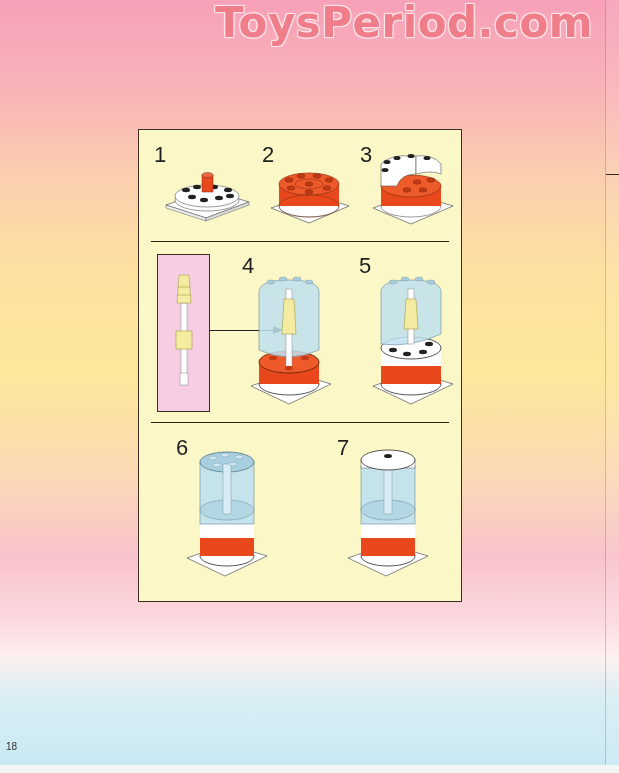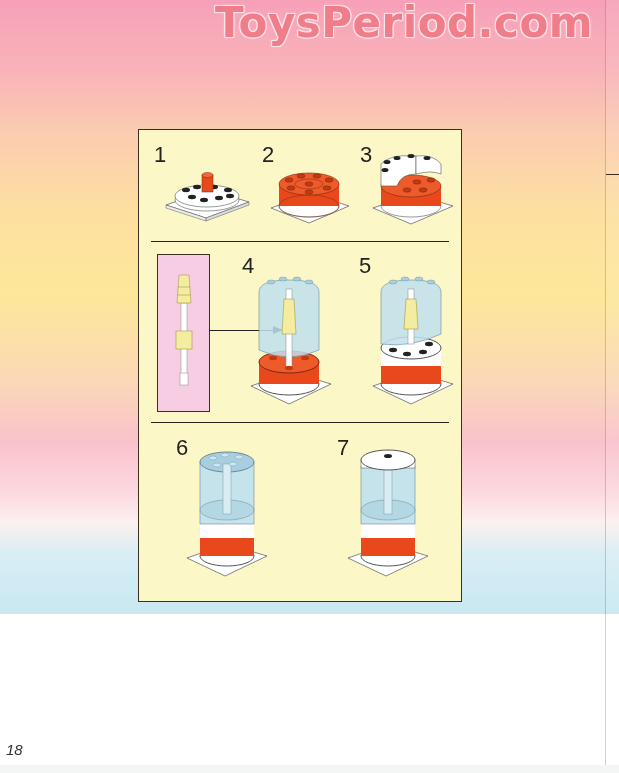--- a/index.html
+++ b/index.html
@@ -1,17 +1,17 @@
 <!DOCTYPE html>
 <html><head>
 <meta charset="utf-8">
 <style>
   html,body{margin:0;padding:0;}
   body{width:619px;height:773px;overflow:hidden;position:relative;font-family:"Liberation Sans",sans-serif;}
-  .page{position:absolute;left:0;top:0;width:619px;height:614px;
+  .page{position:absolute;left:0;top:0;width:619px;height:773px;
     background:
       linear-gradient(180deg,
         #f7a0b8 0%,
         #f9b4b8 12%,
         #fbcdb0 22%,
         #fde0a0 35%,
         #fde79a 48%,
         #fbd8b6 62%,
         #f9c2cc 72%,
         #fcd8de 80%,
@@ -19,21 +19,21 @@
         #d9eef4 90%,
         #c8e8f2 100%);
   }
   .page-fold{position:absolute;left:605px;top:0;width:1px;height:773px;background:rgba(150,110,90,0.35);}
   .page-right{position:absolute;left:606px;top:0;width:13px;height:773px;background:rgba(255,255,255,0.08);}
   .fold-tick{position:absolute;left:606px;top:174px;width:13px;height:1px;background:#3a2a20;}
   .bottom-strip{position:absolute;left:0;top:765px;width:619px;height:8px;background:#f4f6f6;}
   .watermark{position:absolute;left:215px;top:-2px;font-family:"DejaVu Sans",sans-serif;font-weight:bold;font-size:42px;
     color:#f07d8a;letter-spacing:0.5px;
     text-shadow:0 0 2px #fde4e8,0 0 3px #fde4e8,1px 1px 0 #fde4e8,-1px -1px 0 #fde4e8,1px -1px 0 #fde4e8,-1px 1px 0 #fde4e8;}
-  .page-number{position:absolute;left:6px;top:741px;font-size:15px;color:#333;font-style:italic;}
+  .page-number{position:absolute;left:6px;top:741px;font-size:10px;color:#333;}
   .panel{position:absolute;left:138px;top:129px;width:322px;height:471px;background:#fbf7c6;border:1px solid #3d2e22;}
   .divider{position:absolute;left:12px;width:298px;height:1px;background:#2a2018;}
   .step-num{position:absolute;font-size:22px;color:#222;line-height:1;}
   .sub-box{position:absolute;left:18px;top:124px;width:51px;height:156px;background:#f6cde3;border:1px solid #3d2e22;}
   .arrow-line{position:absolute;left:70px;top:200px;width:70px;height:1px;background:#222;}
   .arrow-head{position:absolute;left:134px;top:196px;width:0;height:0;border-top:4px solid transparent;border-bottom:4px solid transparent;border-left:10px solid #222;}
   svg{position:absolute;overflow:visible;}
 </style>
 </head>
 <body>

